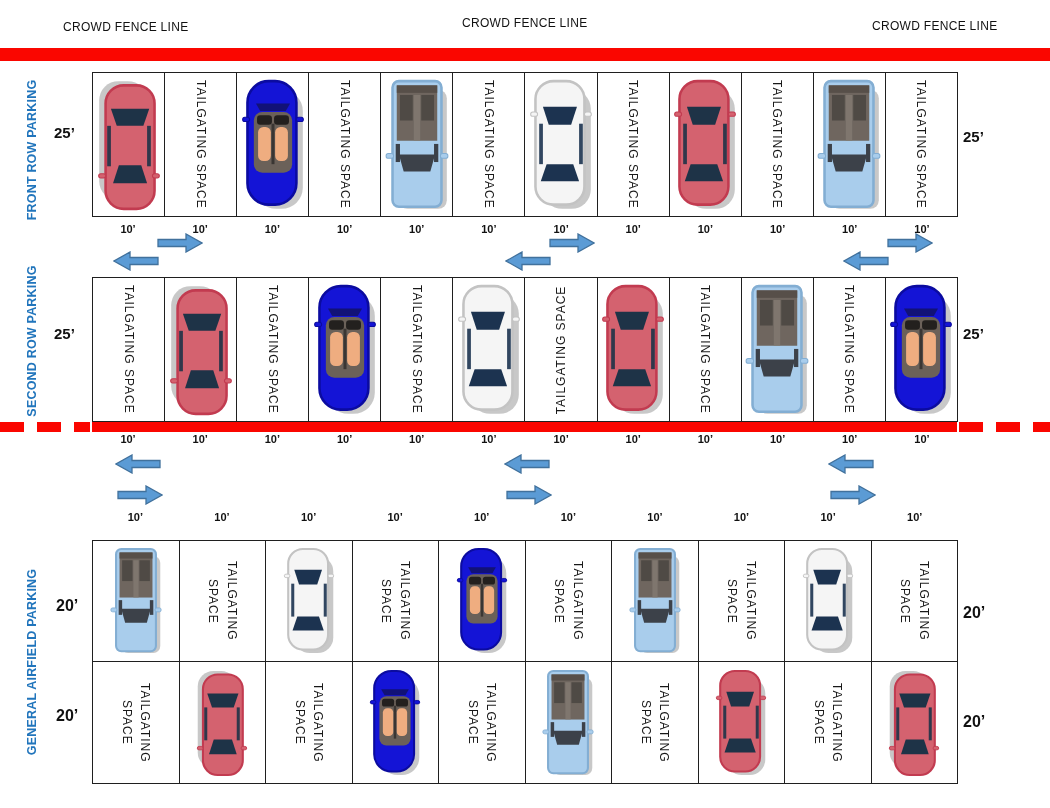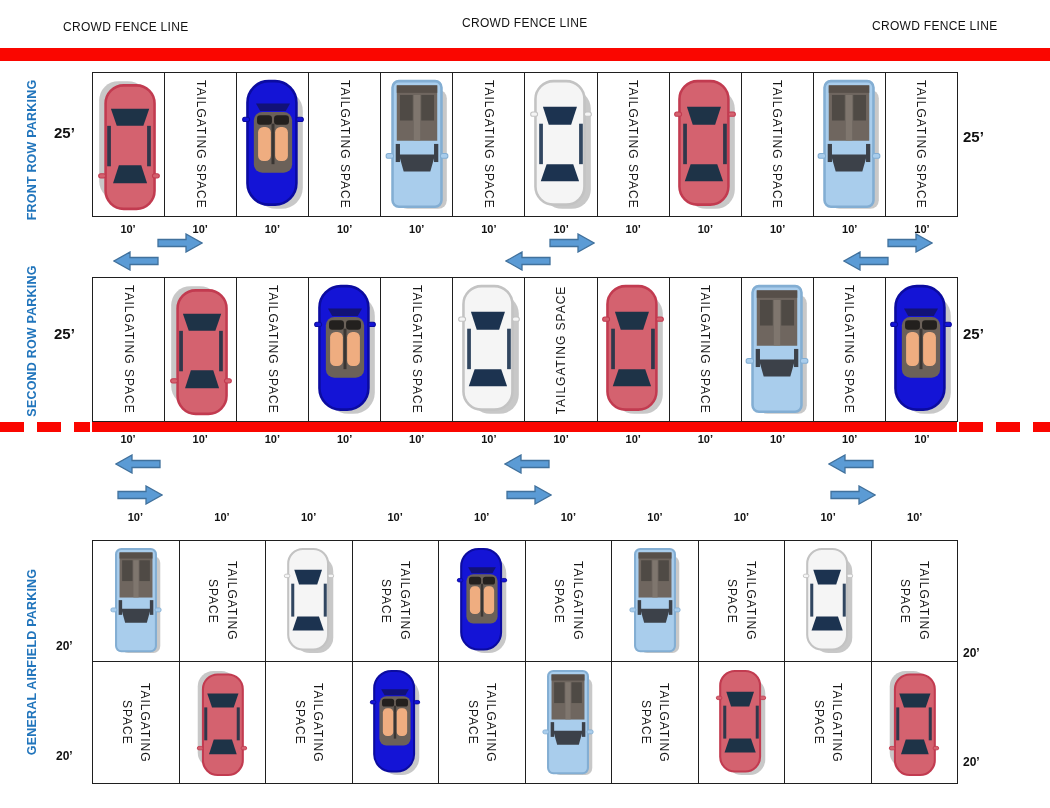--- a/index.html
+++ b/index.html
@@ -10,21 +10,21 @@
   .reddash{position:absolute;background:repeating-linear-gradient(90deg,#fa0600 0 24px,#ffffff 24px 37px);}
   
   .fence-label{position:absolute;font-size:12px;letter-spacing:.3px;color:#111;white-space:nowrap;}
   
   .vtitle{position:absolute;left:10px;width:44px;display:flex;align-items:center;justify-content:center;}
   .vtitle span{transform:rotate(-90deg);transform-origin:center;white-space:nowrap;
                font-weight:bold;font-size:12.5px;color:#2175bc;letter-spacing:.2px;}
   
   .depth{position:absolute;font-weight:bold;color:#111;white-space:nowrap;}
   .d25{font-size:15px;text-align:center;}
-  .d20{font-size:12px;margin-top:42px;}
+  .d20{font-size:16px;}
   
   .prow{position:absolute;left:92px;width:866px;display:flex;border:1.5px solid #1f1f1f;
         background:#fff;box-sizing:border-box;}
   .cell{position:relative;flex:1;border-right:1.5px solid #1f1f1f;display:flex;
         align-items:center;justify-content:center;overflow:hidden;}
   .cell:last-child{border-right:none;}
   .vtext{writing-mode:vertical-rl;font-size:12px;letter-spacing:1px;white-space:nowrap;color:#181818;}
   .vtext.ccw{writing-mode:horizontal-tb;transform:rotate(-90deg);}
   .vtext2{writing-mode:vertical-rl;font-size:12px;letter-spacing:1px;text-align:center;
           line-height:1.55;color:#181818;}

